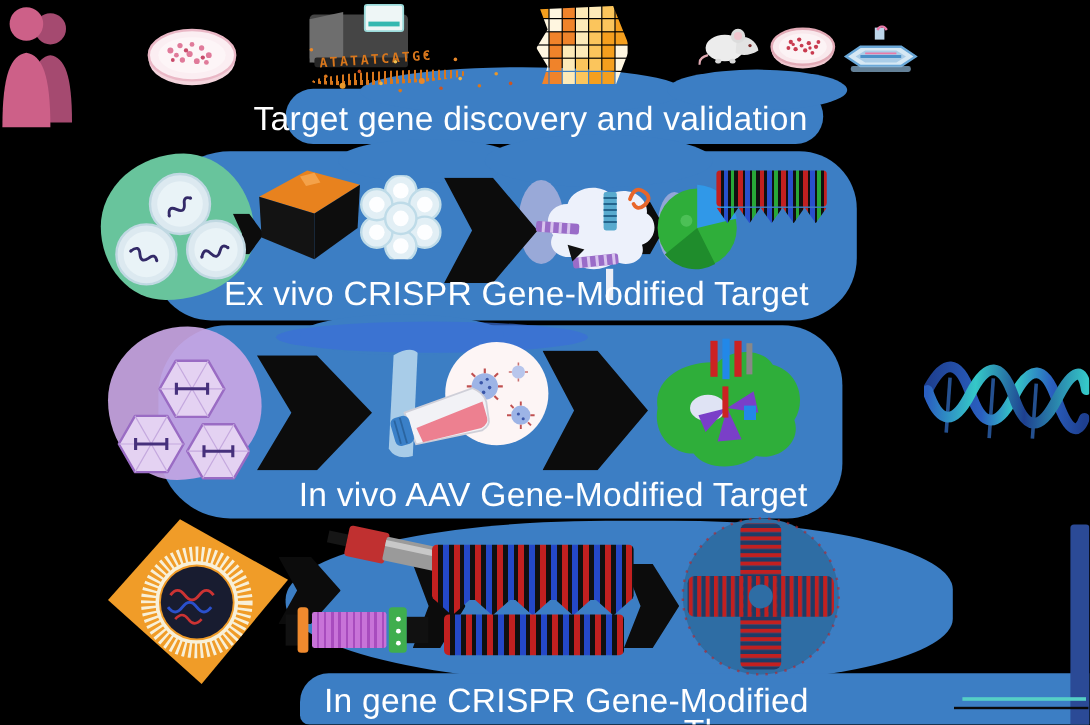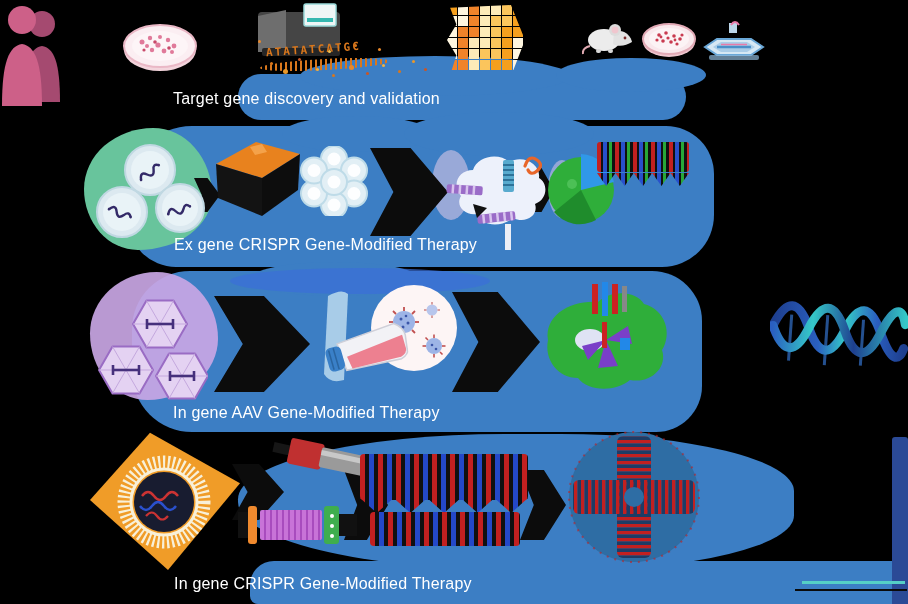--- a/index.html
+++ b/index.html
@@ -1,22 +1,22 @@
 <!DOCTYPE html>
 <html><head>
 <meta charset="utf-8">
 <style>
   html,body{margin:0;padding:0;background:#000;}
   #figure{position:relative;width:908px;height:604px;background:#000;overflow:hidden;
           font-family:"Liberation Sans",sans-serif;}
   .abs{position:absolute;}
   .band{position:absolute;background:#3c7ec4;}
   .bulge{position:absolute;background:#3c7ec4;border-radius:50%;}
-  .banner-text{position:absolute;width:500px;text-align:left;color:#fff;
-               font-size:16px;line-height:26px;letter-spacing:.2px;}
+  .banner-text{position:absolute;width:500px;text-align:right;color:#fff;
+               font-size:28px;line-height:26px;letter-spacing:.2px;}
   .arrow{position:absolute;background:#0c0c0c;
          clip-path:polygon(0 0,52% 0,100% 50%,52% 100%,0 100%,30% 50%);}
   
   .seq-text{position:absolute;left:266px;top:43px;color:#d9771c;
             font:700 11px "DejaVu Sans Mono",monospace;letter-spacing:2px;transform:rotate(-4deg);}
   .seq-fringe{position:absolute;left:260px;top:59px;width:130px;height:11px;border-radius:50%;
               transform:rotate(-3deg);
               background:repeating-linear-gradient(90deg,#d9771c 0 2px,transparent 2px 5px);}
   .seq-dots{position:absolute;left:258px;top:40px;width:3px;height:3px;border-radius:50%;background:#e8882a;
             box-shadow:12px 22px 0 #d9771c,26px 30px 0 1px #e8982a,40px 18px 0 #cc5522,
@@ -518,16 +518,16 @@
     <rect x="13" y="54" width="122" height="34" rx="6" fill="url(#pv)"></rect>
     <circle cx="74" cy="71" r="10" fill="#2e6da4"></circle>
     <circle cx="74" cy="71" r="65" fill="none" stroke="#c22020" stroke-width="2" stroke-dasharray="2,6" opacity=".6"></circle>
   </svg>
 
   <div class="abs" style="left:892px;top:437px;width:16px;height:167px;background:#2b4a96;border-radius:3px 3px 0 0;"></div>
   <div class="abs" style="left:802px;top:581px;width:103px;height:3px;background:#55cfc6;"></div>
   <div class="abs" style="left:795px;top:589px;width:112px;height:2px;background:#0a0a0a;"></div>
 
   <div class="banner-text" style="left:173px;top:86px;">Target gene discovery and validation</div>
-  <div class="banner-text" style="left:174px;top:232px;">Ex gene CRISPR Gene-Modified Therapy</div>
-  <div class="banner-text" style="left:173px;top:400px;">In gene AAV Gene-Modified Therapy</div>
+  <div class="banner-text" style="left:174px;top:232px;">Ex vivo CRISPR Gene-Modified Target</div>
+  <div class="banner-text" style="left:173px;top:400px;">In vivo AAV Gene-Modified Target</div>
   <div class="banner-text" style="left:174px;top:571px;">In gene CRISPR Gene-Modified Therapy</div>
 </div>
 
 </body></html>

